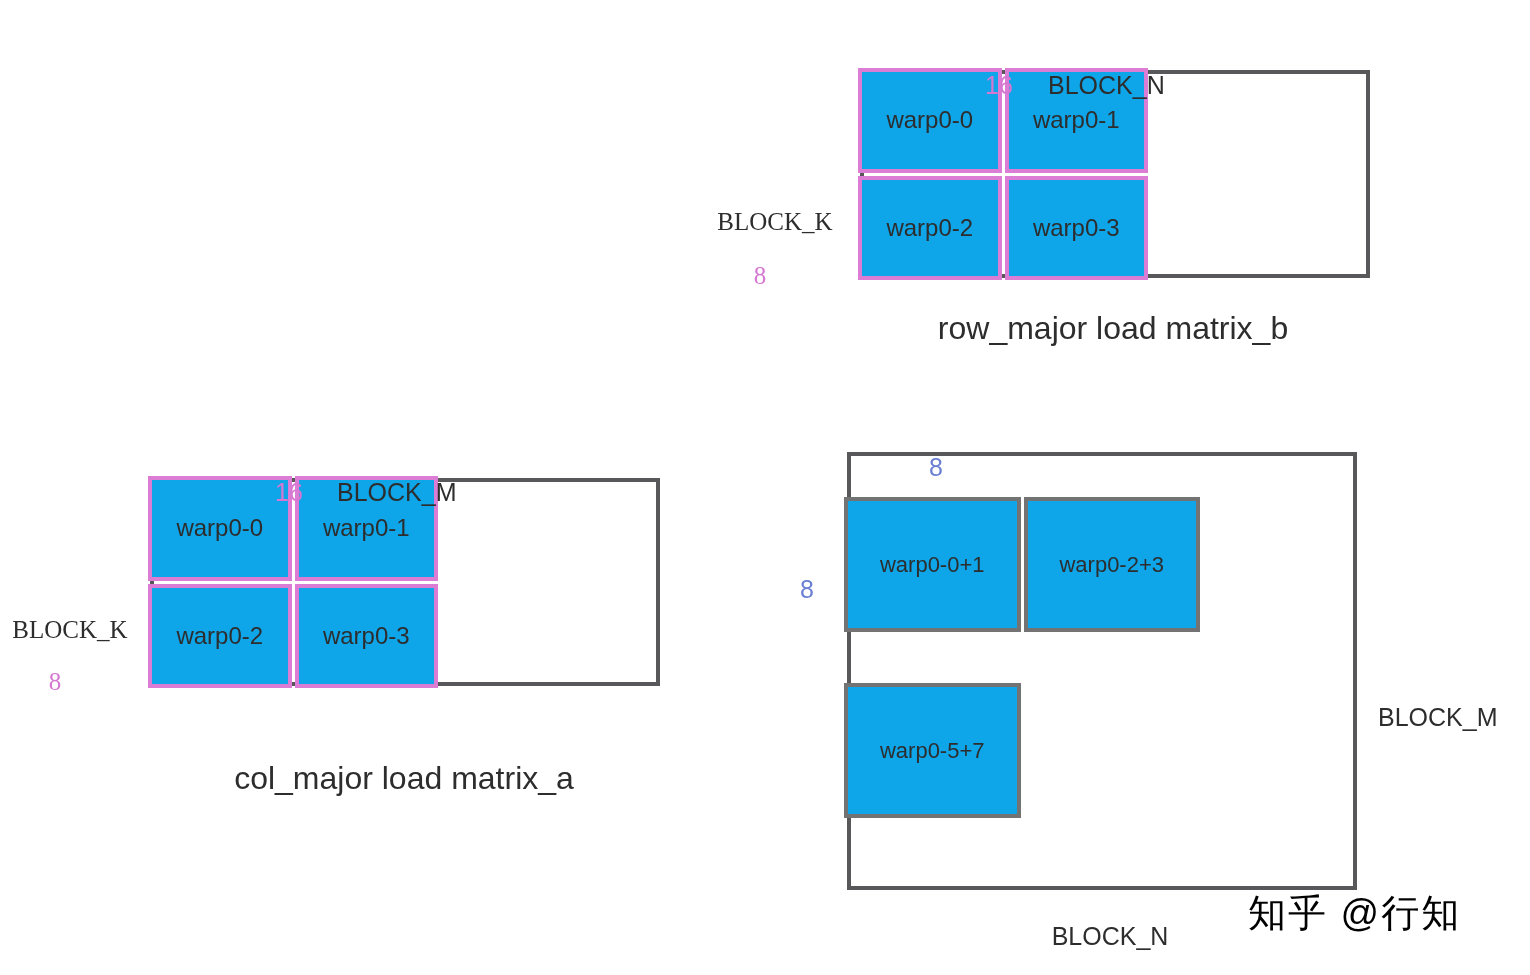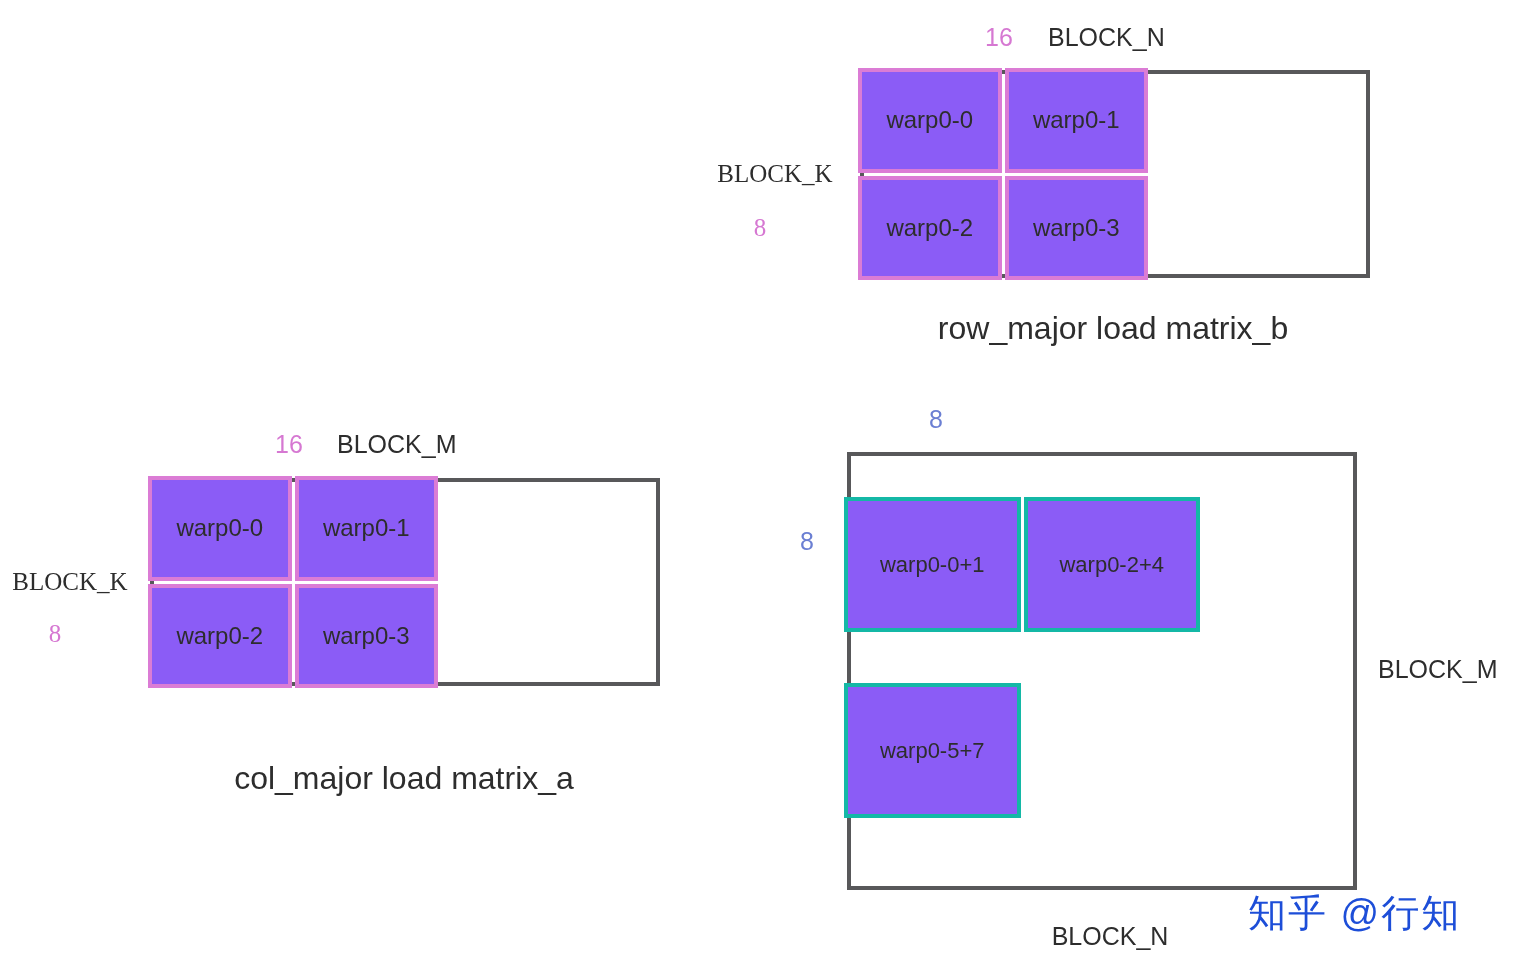--- a/index.html
+++ b/index.html
@@ -12,35 +12,35 @@
   .outer-rect{
     position:absolute;box-sizing:border-box;
     border:4px solid #58585a;background:#ffffff;z-index:1;
   }
   .grid2{
     position:absolute;display:grid;box-sizing:border-box;
     grid-template-columns:1fr 1fr;grid-template-rows:1fr 1fr;
     gap:3px;z-index:2;
   }
   .cell{
-    box-sizing:border-box;background:#8b5cf6;
+    box-sizing:border-box;background:#0ea5e9;
     display:flex;align-items:center;justify-content:center;
     font-size:24px;color:#2d2d2d;white-space:nowrap;
   }
   .pink-cell{border:4px solid #db7cd5;}
-  .blue-cell{border:4px solid #14b8a6;margin-top:48px;}
+  .blue-cell{border:4px solid #737373;margin-top:48px;}
   .blue-cell{font-size:22px;}
-  .lbl{position:absolute;font-size:25px;color:#2d2d2d;white-space:nowrap;z-index:3;}
+  .lbl{position:absolute;font-size:25px;color:#2d2d2d;white-space:nowrap;z-index:3;margin-top:48px;}
   .num-pink{color:#d678d2;}
   .num-blue{color:#6b7fd3;}
   .caption{position:absolute;font-size:32px;color:#2d2d2d;text-align:center;z-index:3;}
   .right-align{text-align:center;font-family:Liberation Serif, serif;}
   .center-align{text-align:center;}
   .watermark{
-    position:absolute;font-size:38px;color:#1d4ed8;z-index:4;
+    position:absolute;font-size:38px;color:#000000;z-index:4;
     letter-spacing:2px;white-space:nowrap;
     text-shadow:1px 1px 0 #ffffff;
   }
 </style>
 </head>
 <body>
 
 <div>
   <span class="lbl num-pink" style="left:985px;top:23px;width:36px;">16</span>
   <span class="lbl" style="left:1048px;top:23px;">BLOCK_N</span>
@@ -80,21 +80,21 @@
 </div>
 
 <div>
   <span class="lbl num-blue center-align" style="left:906px;top:405px;width:60px;">8</span>
   <span class="lbl num-blue center-align" style="left:777px;top:527px;width:60px;">8</span>
 
   <div class="outer-rect" style="left:847px;top:452px;width:510px;height:438px;"></div>
 
   <div class="grid2" style="left:844px;top:449px;width:356px;height:369px;">
     <div class="cell blue-cell">warp0-0+1</div>
-    <div class="cell blue-cell">warp0-2+4</div>
+    <div class="cell blue-cell">warp0-2+3</div>
     <div class="cell blue-cell">warp0-5+7</div>
   </div>
 
   <span class="lbl" style="left:1378px;top:655px;">BLOCK_M</span>
   <div class="caption" style="left:860px;top:922px;width:500px;font-size:25px;">BLOCK_N</div>
 </div>
 
 <div class="watermark" style="left:1248px;top:888px;">知乎 @行知</div>
 
 </body></html>

